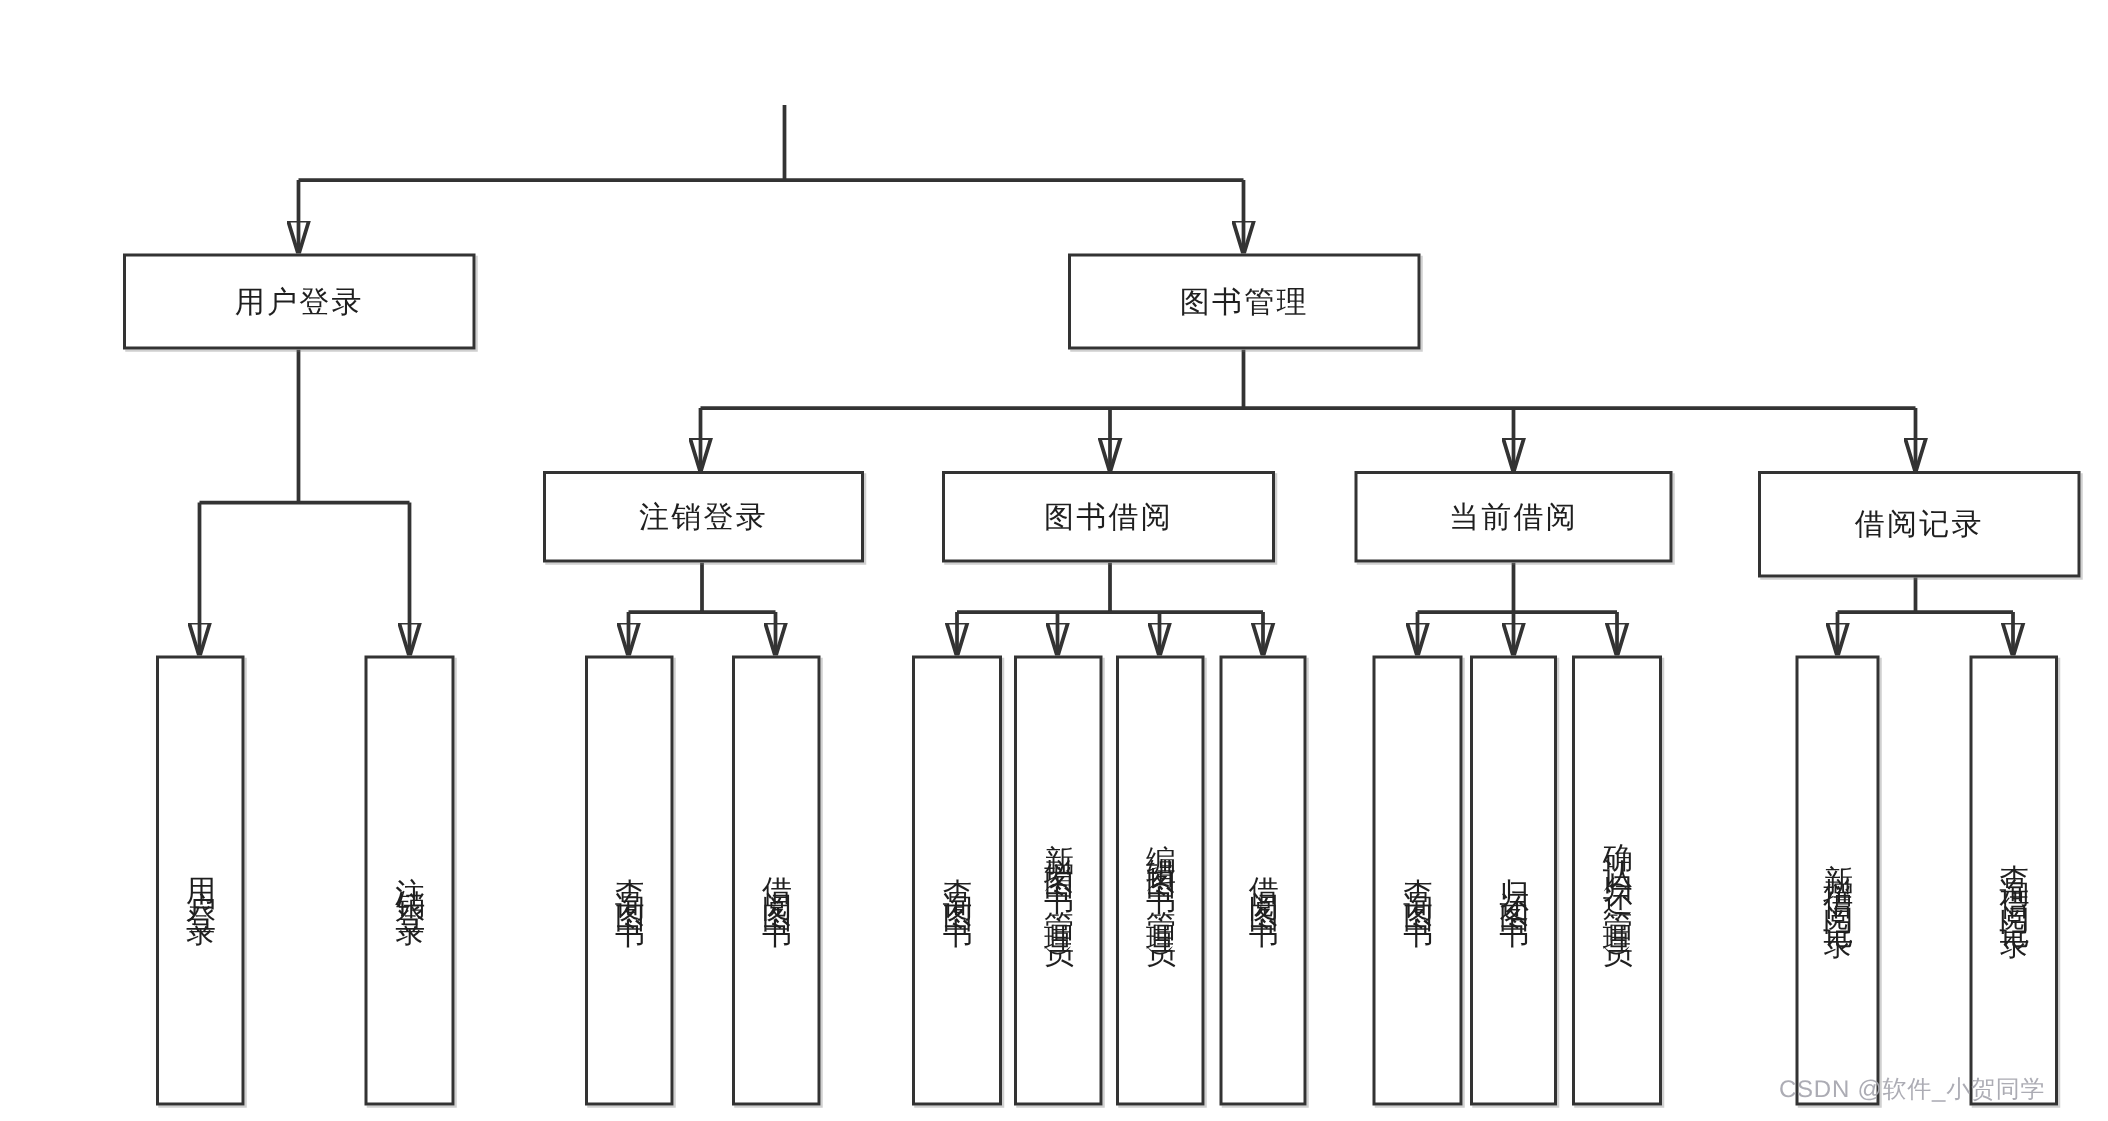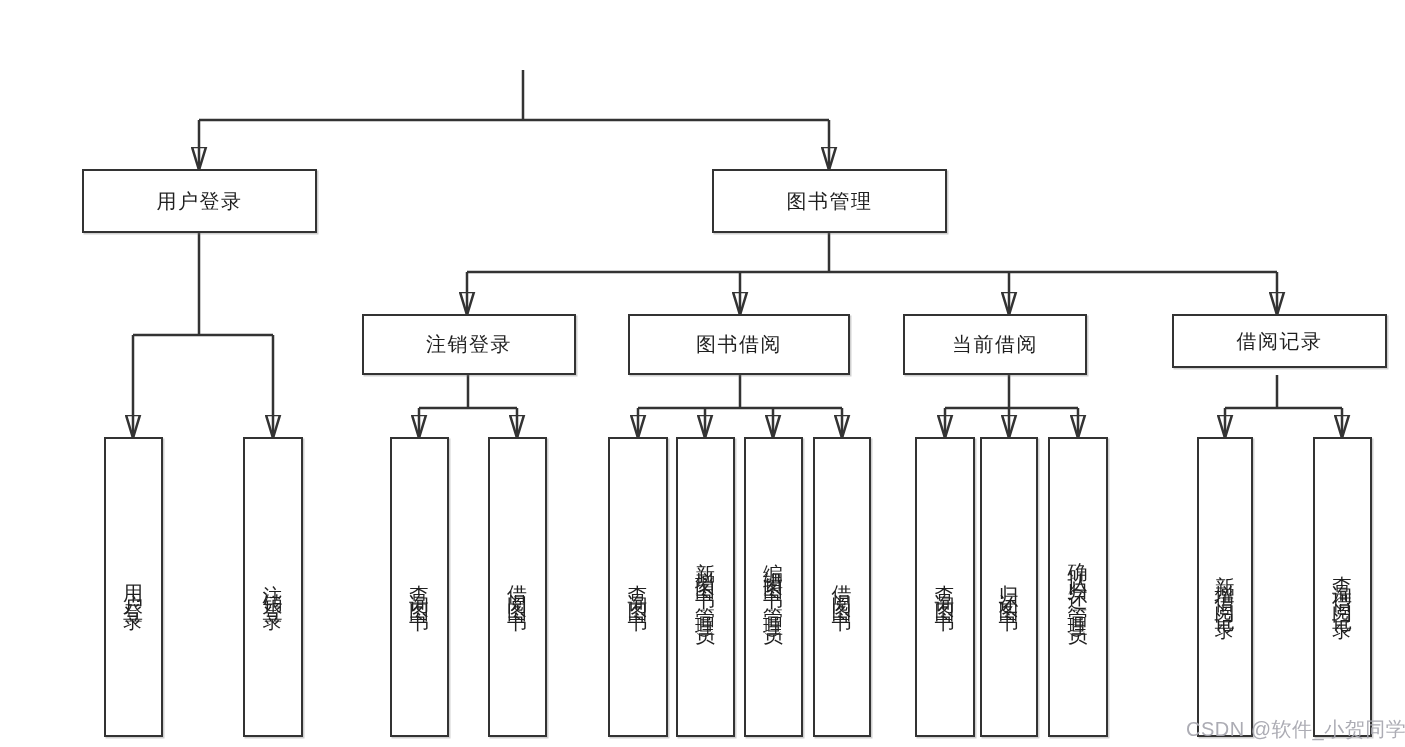--- a/index.html
+++ b/index.html
@@ -32,21 +32,21 @@
     font-size: 20px;
     letter-spacing: 9px;
     line-height: 1;
     color: #1f1f1f;
   }
   .watermark {
     position: absolute;
     left: 1186px;
     top: 716px;
     z-index: 6;
-    font-size: 20px;
+    font-size: 16px;
     letter-spacing: 0.5px;
     color: rgba(168, 168, 176, 0.95);
     white-space: nowrap;
   }
 </style>
 </head>
 <body>
 
 <div class="stage">
 
@@ -90,22 +90,22 @@
     <line x1="1225" y1="408" x2="1225" y2="438" marker-end="url(#arr)"></line>
     <line x1="1342" y1="408" x2="1342" y2="438" marker-end="url(#arr)"></line>
   </svg>
 
 
   <div class="node hnode" style="left:82px; top:169px; width:235px; height:64px;">用户登录</div>
   <div class="node hnode" style="left:712px; top:169px; width:235px; height:64px;">图书管理</div>
 
   <div class="node hnode" style="left:362px; top:314px; width:214px; height:61px;">注销登录</div>
   <div class="node hnode" style="left:628px; top:314px; width:222px; height:61px;text-align:right;">图书借阅</div>
-  <div class="node hnode" style="left:903px; top:314px; width:184px; height:61px;">当前借阅</div>
-  <div class="node hnode" style="left:1172px; top:314px; width:215px; height:54px;">借阅记录</div>
+  <div class="node hnode" style="left:903px; top:314px; width:212px; height:61px;">当前借阅</div>
+  <div class="node hnode" style="left:1172px; top:314px; width:215px; height:71px;">借阅记录</div>
 
   <div class="node leaf" style="left:104px; top:437px; width:59px; height:300px;">
     <span class="vtext">用户登录</span>
   </div>
   <div class="node leaf" style="left:243px; top:437px; width:60px; height:300px;">
     <span class="vtext">注销登录</span>
   </div>
 
   <div class="node leaf" style="left:390px; top:437px; width:59px; height:300px;">
     <span class="vtext">查询图书</span>

